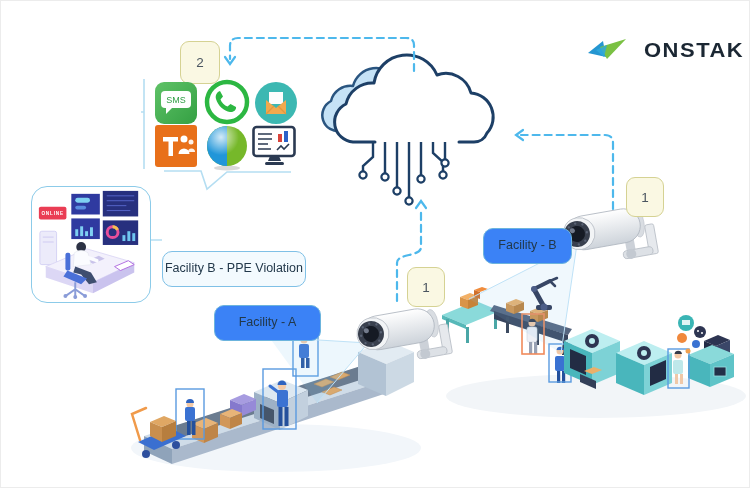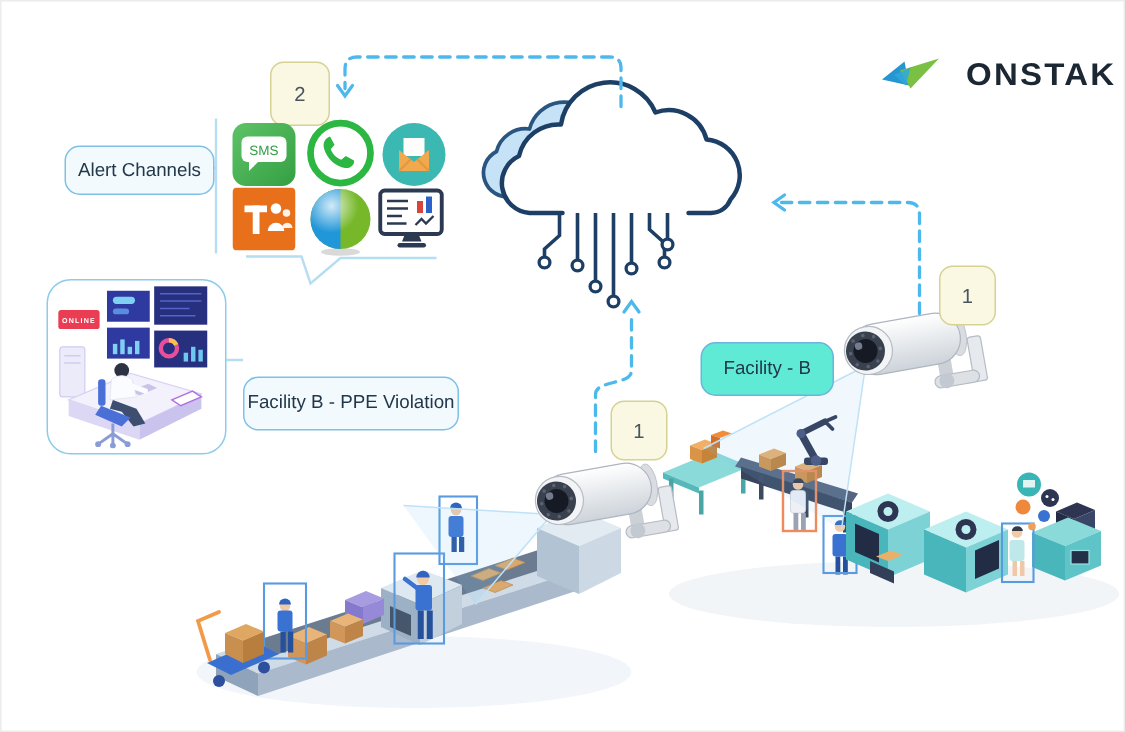--- a/index.html
+++ b/index.html
@@ -2,21 +2,21 @@
 <html><head>
 <meta charset="utf-8">
 <style>
   html,body{margin:0;padding:0;background:#fff;}
   .canvas{position:relative;width:750px;height:488px;background:#ffffff;overflow:hidden;
           font-family:"Liberation Sans",sans-serif;border:1px solid #ececec;box-sizing:border-box;}
   .scene{position:absolute;left:0;top:0;z-index:1;pointer-events:none;}
   .label{position:absolute;z-index:3;display:flex;align-items:center;justify-content:center;
          border:1.6px solid #7fc0e6;border-radius:10px;font-size:12.5px;color:#22384a;
          background:#f3fafe;text-align:center;line-height:1.1;}
-  .label.blue{background:#5eead4;border-color:#6cb4dd;}
+  .label.blue{background:#3b82f6;border-color:#6cb4dd;margin-left:16px;}
   .badge{position:absolute;z-index:3;width:36px;height:38px;border:1.5px solid #d5d293;border-radius:9px;
          background:#faf8e3;color:#4a5560;font-size:13.5px;display:flex;align-items:center;justify-content:center;}
   .station{position:absolute;left:30px;top:185px;width:118px;height:115px;border:1.6px solid #8ccbe9;
            border-radius:16px;background:#fff;z-index:2;}
   .logo{position:absolute;left:585px;top:36px;display:flex;align-items:flex-start;gap:16px;z-index:3;}
   .logo-text{font-size:22px;font-weight:bold;color:#1b2733;letter-spacing:1.5px;transform:scaleY(.95);}
   .icon{position:absolute;z-index:3;}
   .sms-bubble{position:absolute;left:6px;top:9px;width:30px;height:17px;background:#fff;border-radius:4px;
               display:flex;align-items:center;justify-content:center;font-size:9px;font-weight:normal;color:#2f9e44;}
   .sms-bubble:after{content:"";position:absolute;left:5px;bottom:-6px;border:3.5px solid transparent;
@@ -292,22 +292,22 @@
       <polygon points="14,10 40,2 21,22" fill="#7ac143"></polygon>
       <polygon points="10,13 21,8 18,20" fill="#2fa8dc" opacity="0.85"></polygon>
     </svg>
     <span class="logo-text">ONSTAK</span>
   </div>
 
   <div class="badge" style="left:179px;top:40px;width:38px;height:41px;">2</div>
   <div class="badge" style="left:406px;top:266px;">1</div>
   <div class="badge" style="left:625px;top:176px;">1</div>
 
-  <div class="label" style="left:42px;top:96px;width:98px;height:31px;">Alert Channels</div>
   <div class="label" style="left:161px;top:222px;width:142px;height:34px;margin-top:28px;">Facility B - PPE Violation</div>
+  <div class="label blue" style="left:197px;top:304px;width:105px;height:34px;">Facility - A</div>
   <div class="label blue" style="left:466px;top:227px;width:87px;height:34px;">Facility - B</div>
 
   <div class="icon" style="left:154px;top:81px;width:42px;height:42px;border-radius:9px;
        background:linear-gradient(135deg,#5fc267,#34a043);">
     <div class="sms-bubble">SMS</div>
   </div>
 
   <div class="icon" style="left:202px;top:77px;width:48px;height:48px;">
     <svg width="48" height="48" viewBox="0 0 48 48">
       <circle cx="24" cy="24" r="20" fill="#ffffff" stroke="#2cb742" stroke-width="4.5"></circle>

